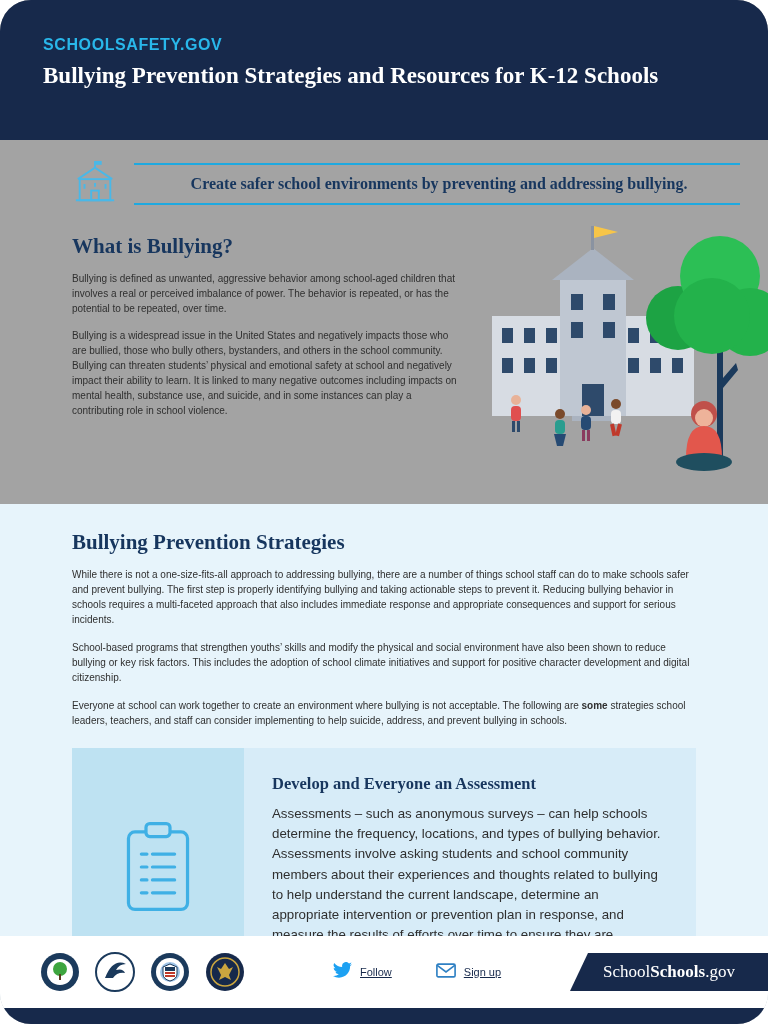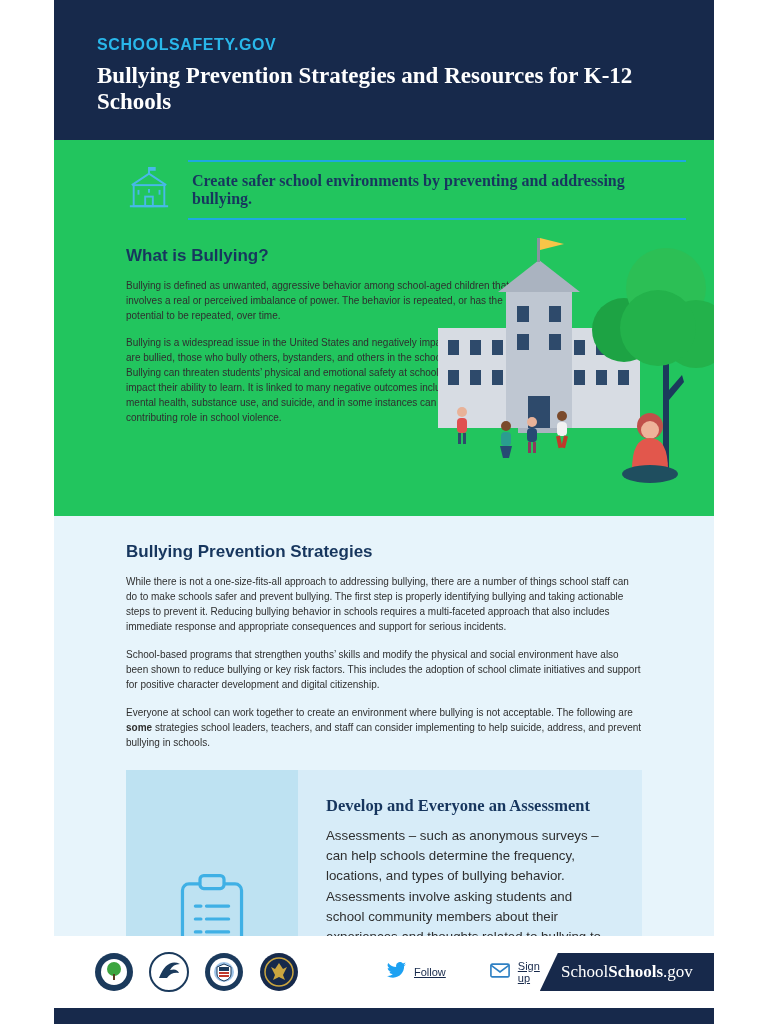--- a/index.html
+++ b/index.html
@@ -1,52 +1,52 @@
 <!DOCTYPE html>
 <html><head>
 <meta charset="utf-8">
 <style>
   * { margin:0; padding:0; box-sizing:border-box; }
   html,body { background:#ffffff; }
   .page {
-    position:relative; width:660px; height:1024px; margin:0 auto;
-    background:#22c55e; overflow:hidden;
-    font-family:"Liberation Sans", sans-serif; color:#333333;
+    position:relative; width:768px; height:1024px; margin:0 auto;
+    background:#a3a3a3; overflow:hidden;
+    font-family:"Liberation Sans", sans-serif; color:#333333;border-radius:31px;
   }
 
   
   .header {
     background:#17294b; height:140px; padding:36px 43px 0 43px;
   }
   .site-name {
     color:#29b7ea; font-size:16px; font-weight:bold; letter-spacing:0.6px;
     margin-bottom:9px;
   }
   .doc-title {
     color:#ffffff; font-family:"Liberation Serif", serif;
     font-size:23px; font-weight:bold;
   }
 
   
   .tagline-row {
-    display:flex; align-items:center; margin:20px 28px 0 72px;
+    display:flex; align-items:center; margin:20px 28px 0 72px;text-align:center;
   }
   .tagline-icon { flex:0 0 46px; margin-right:16px; }
   .tagline-text {
     flex:1; border-top:2px solid #1ea9e0; border-bottom:2px solid #1ea9e0;
     padding:10px 0 10px 4px;
     font-family:"Liberation Serif", serif; font-weight:bold;
     font-size:16px; color:#17365e;
   }
 
   
   .what-section { position:relative; margin:26px 0 0 72px; min-height:252px; }
   .h2 {
-    font-family:Liberation Sans, sans-serif; font-weight:bold;
-    font-size:17px; color:#17365e; margin-bottom:12px;
+    font-family:Liberation Serif, serif; font-weight:bold;
+    font-size:21px; color:#17365e; margin-bottom:12px;
   }
   .what-section .col { width:392px; }
   .body-p { font-size:10px; line-height:1.5; margin-bottom:12px; color:#2f2f2f; }
   .illustration {
     position:absolute; top:-18px; right:-700px; 
   }
   .illustration { right:-8px; left:auto; width:312px; top:-16px; }
 
   
   .strategies-section {

